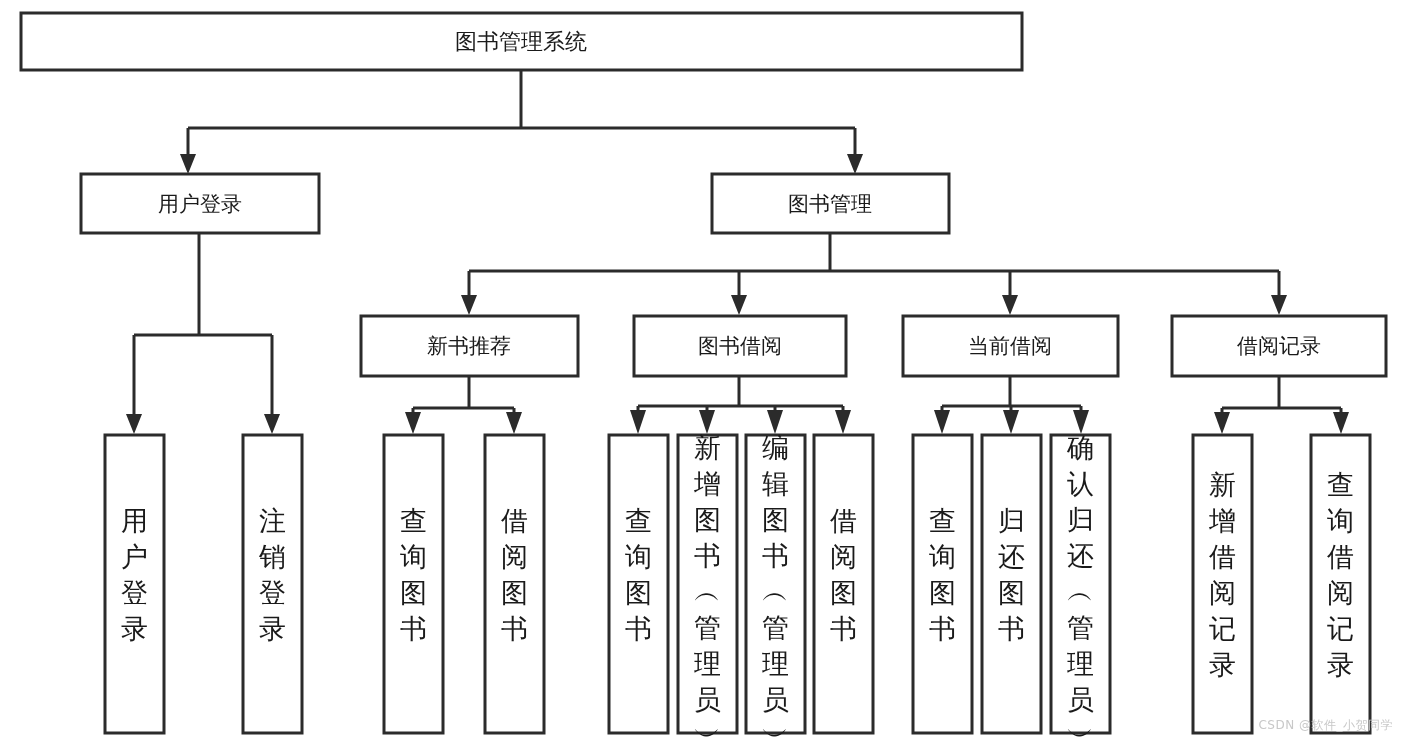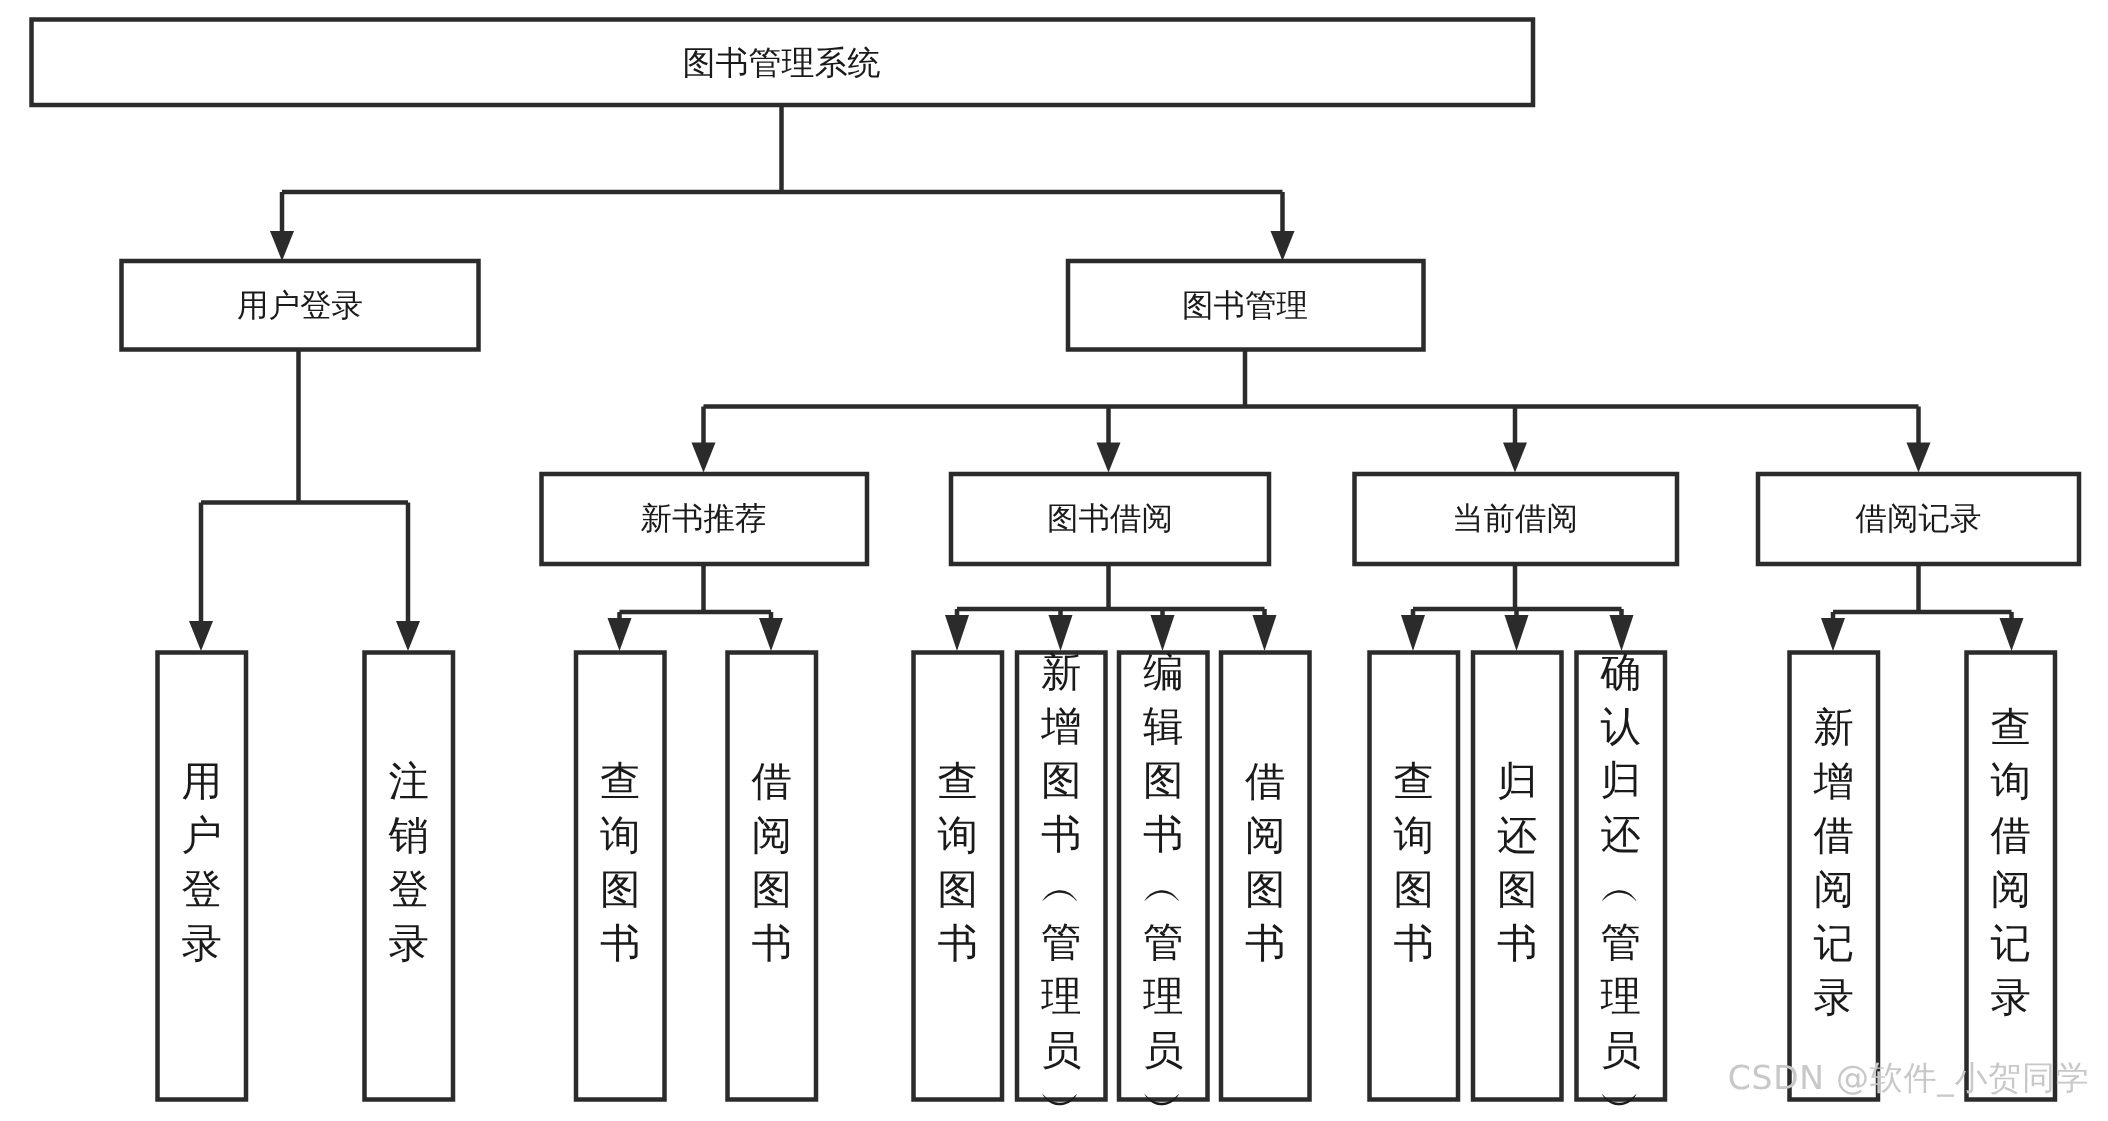--- a/index.html
+++ b/index.html
@@ -53,21 +53,21 @@
     stroke-linecap: butt;
   }
   .arrow-head {
     fill: #2b2b2b;
   }
   .watermark {
     position: absolute;
     right: 12px;
     bottom: 6px;
     color: #c8c8c8;
-    font-size: 22px;
+    font-size: 12px;
     font-family: "DejaVu Sans", "Liberation Sans", sans-serif;
     letter-spacing: 0.5px;
     white-space: nowrap;
     user-select: none;
   }
 </style>
 </head>
 <body>
 
 <div id="diagram-root">

